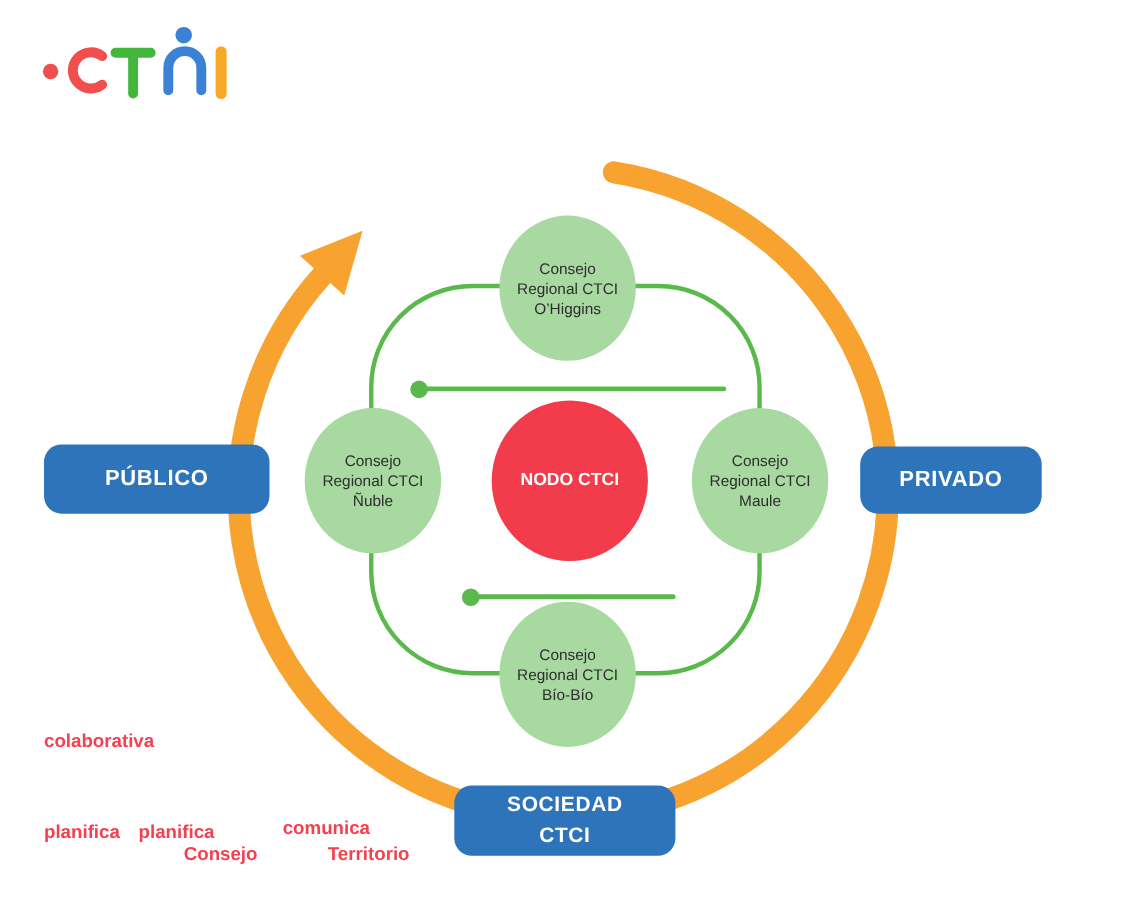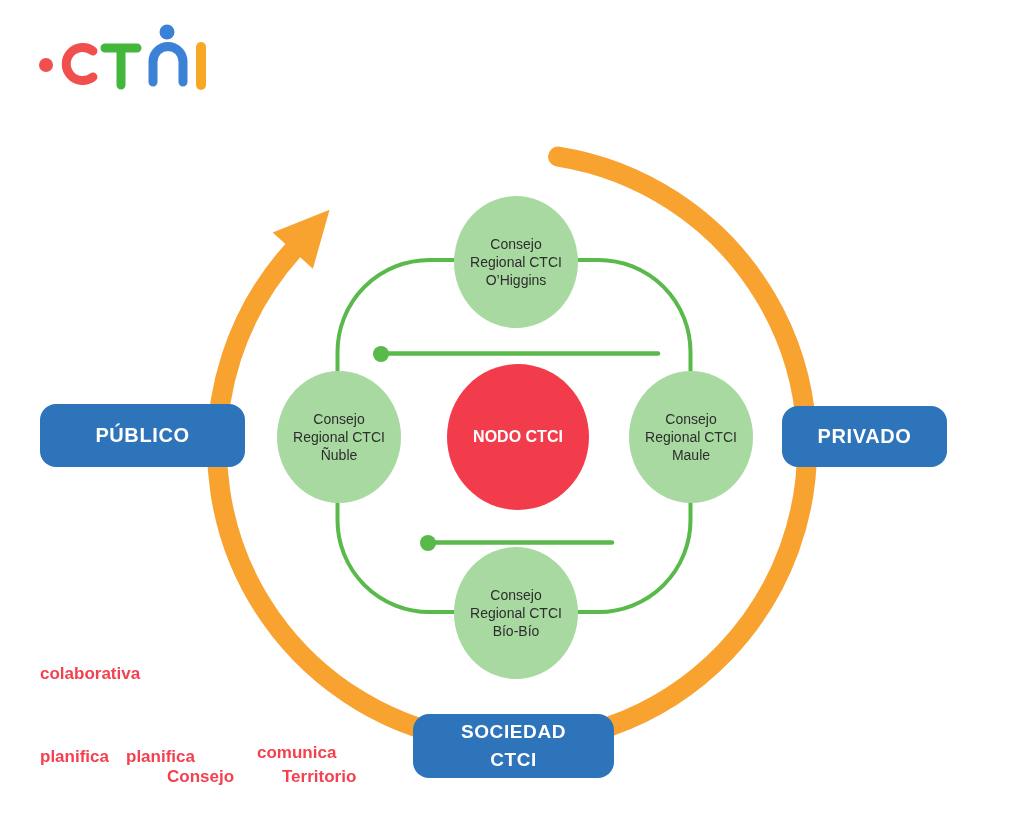--- a/index.html
+++ b/index.html
@@ -46,21 +46,21 @@
   
   .kw{
     position:absolute;color:var(--redtext,#F4404F);font-weight:bold;font-size:17px;
     white-space:nowrap;
   }
   .kw-colaborativa{left:40px;top:664px;}
   .kw-comunica{left:257px;top:727px;margin-top:16px;}
   .kw-articula{left:40px;top:747px;}
   .kw-planifica{left:126px;top:747px;}
   .kw-ciencia{left:167px;top:767px;}
-  .kw-territorio{left:282px;top:767px;}
+  .kw-territorio{left:298px;top:767px;}
   
   .logo{position:absolute;left:36px;top:18px;width:180px;height:76px;}
   .logo .red{stroke:var(--logo-red,#F14E4E);}
   .logo .red-fill{fill:var(--logo-red,#F14E4E);}
   .logo .green-s{stroke:var(--logo-green,#45B63C);}
   .logo .blue-s{stroke:var(--logo-blue,#3B82D6);}
   .logo .blue-fill{fill:var(--logo-blue,#3B82D6);}
   .logo .orange-s{stroke:var(--logo-orange,#F9A825);}
 </style>
 </head>

